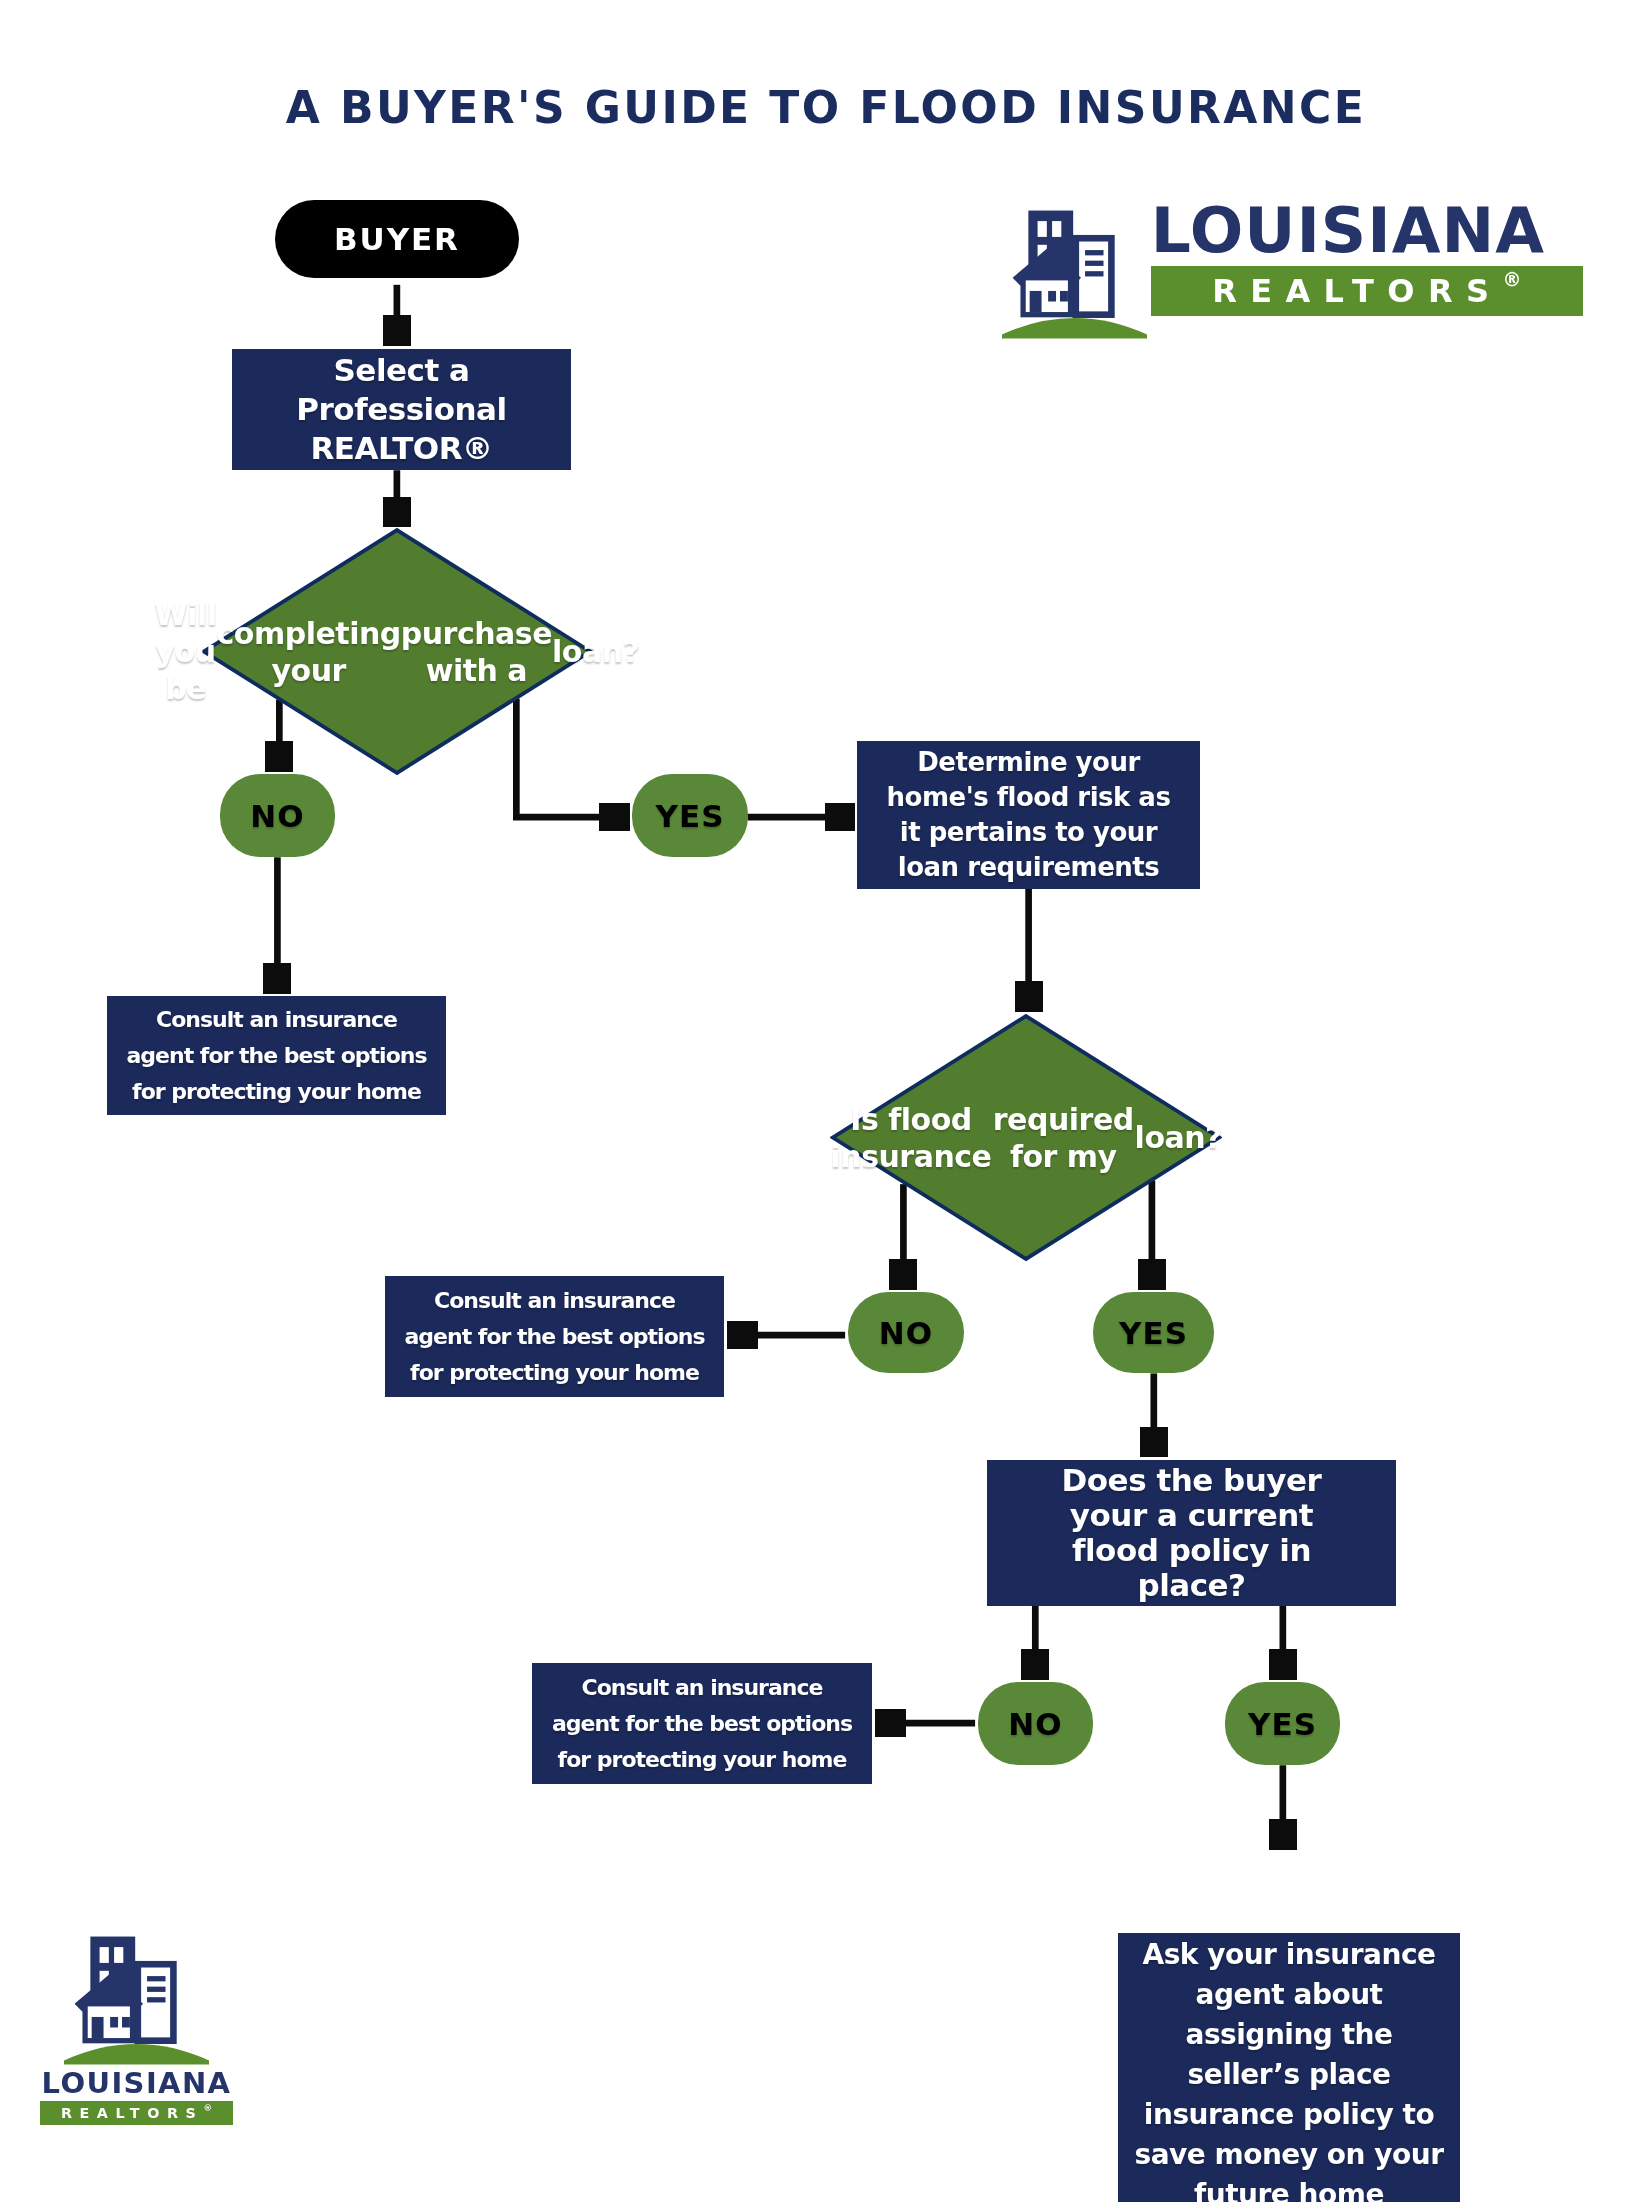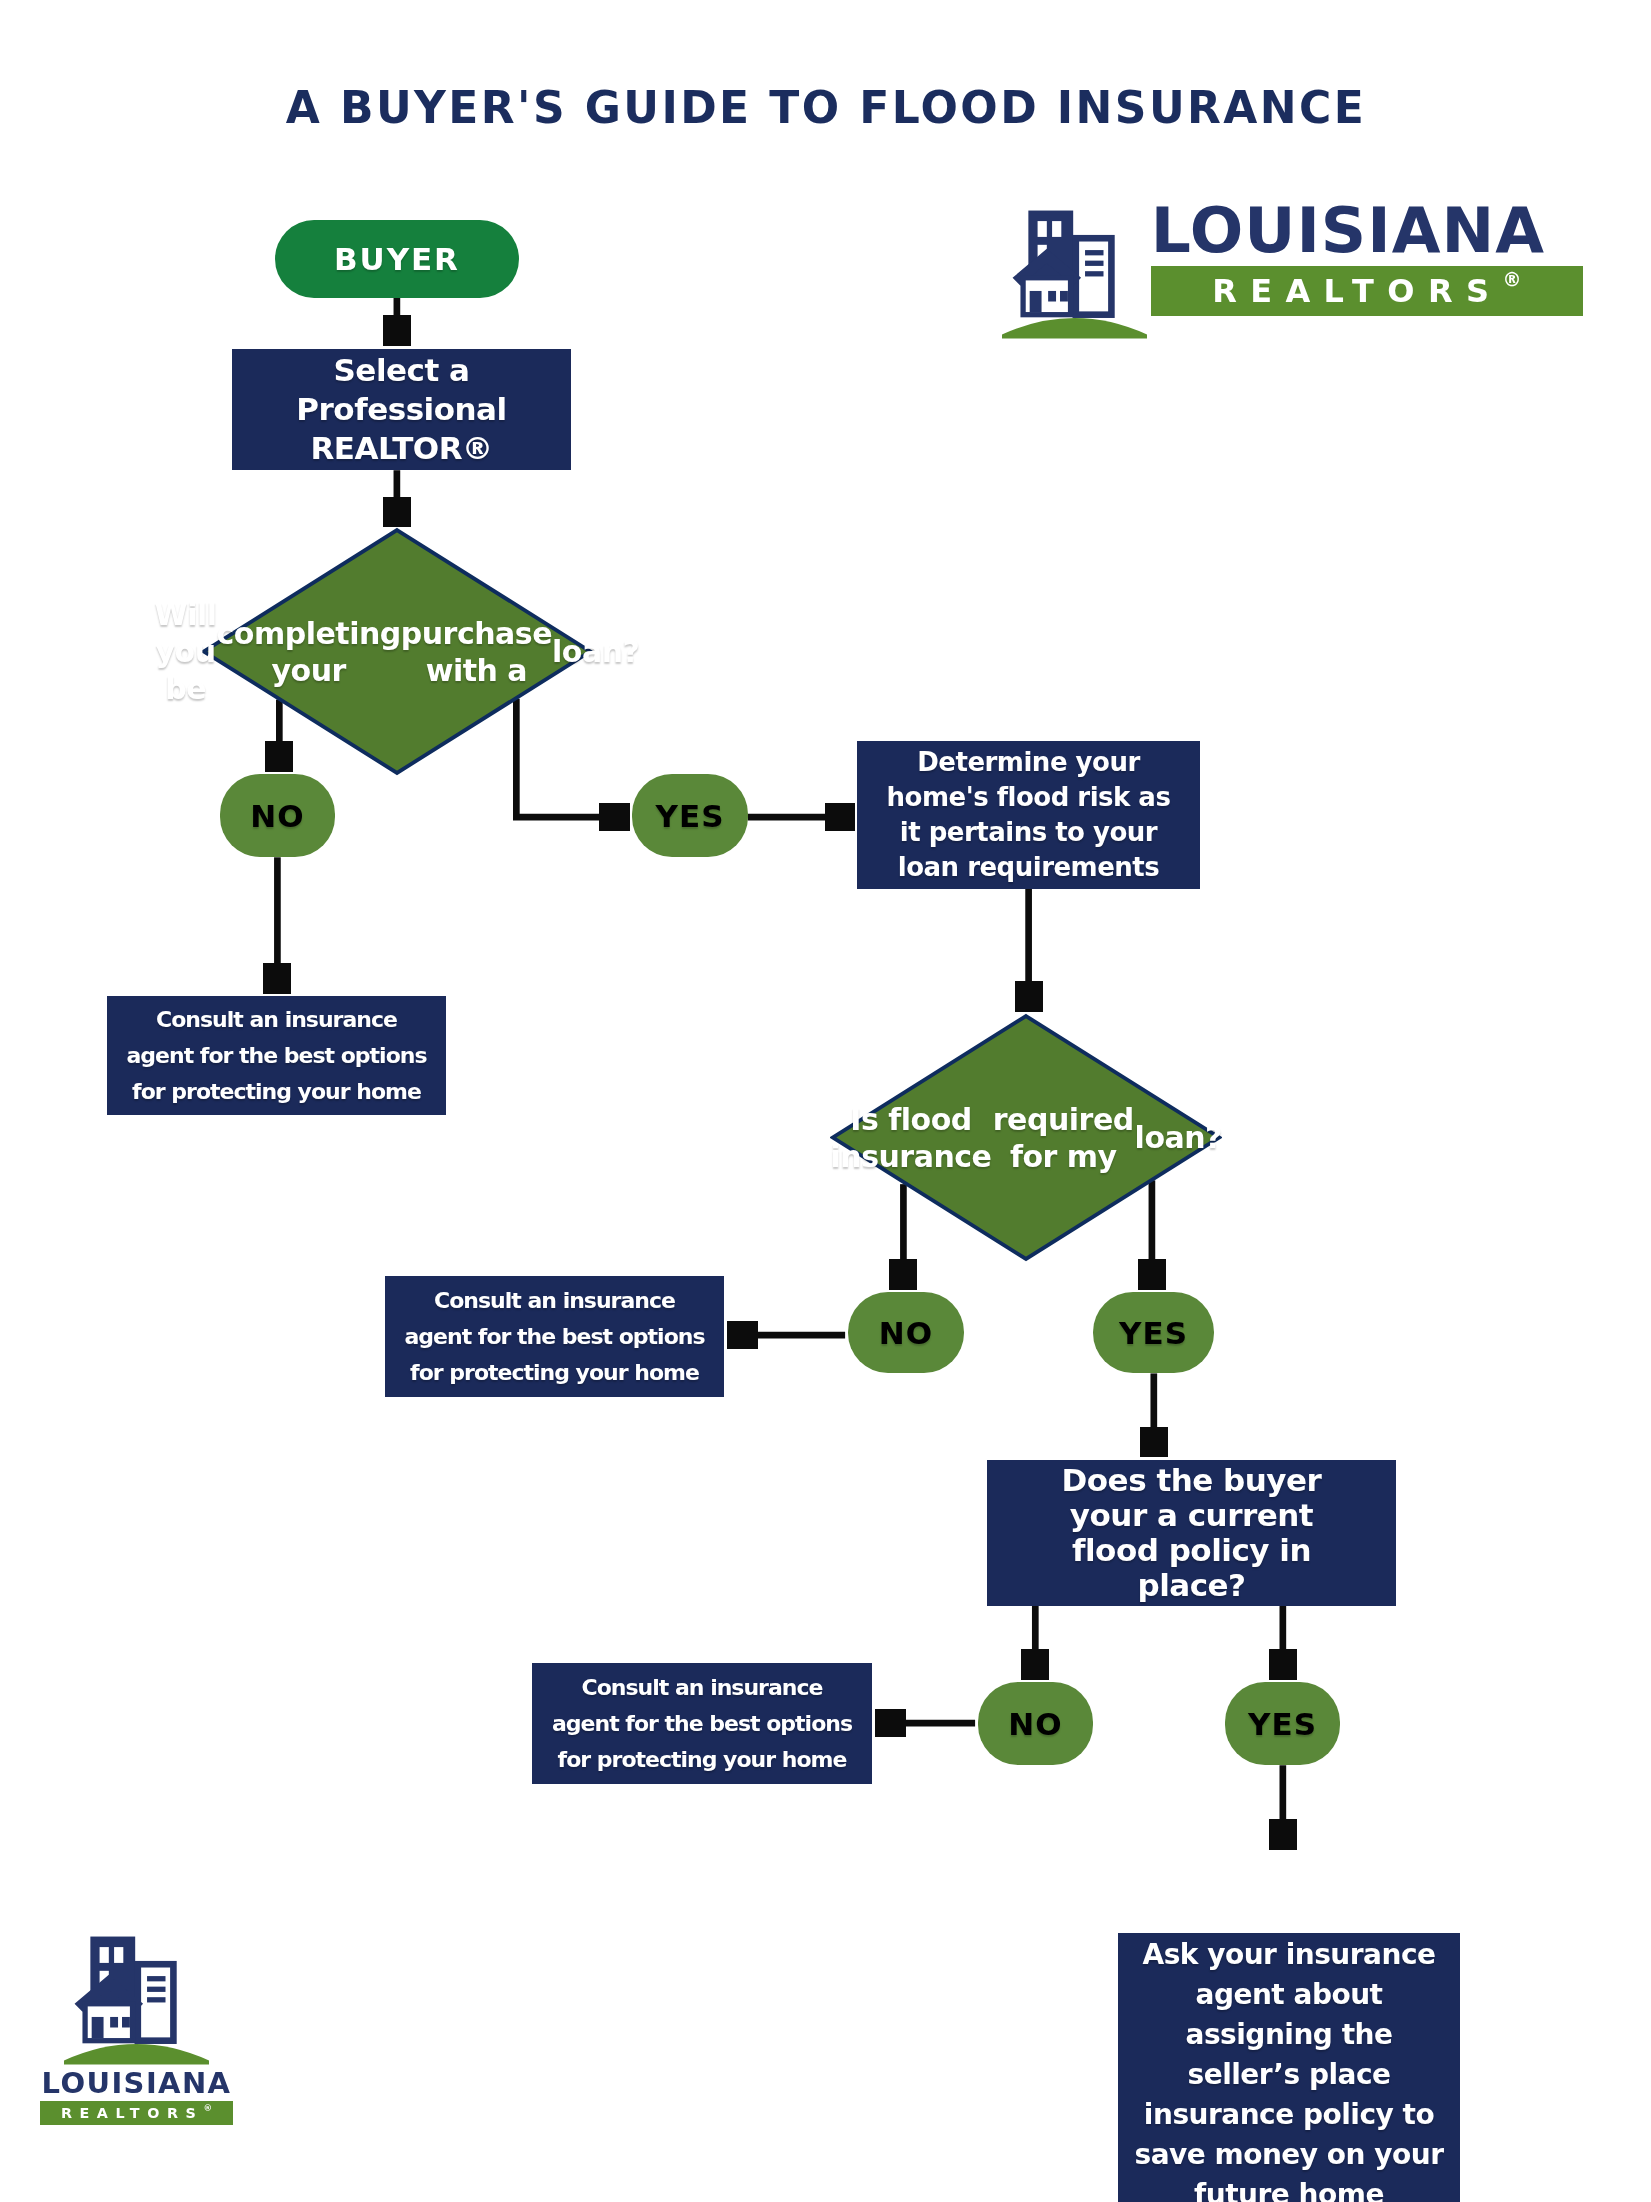--- a/index.html
+++ b/index.html
@@ -21,22 +21,22 @@
   .pill{position:absolute;background:#5a8839;color:#000000;font-weight:bold;
         border-radius:40px;display:flex;justify-content:center;align-items:center;
         font-size:31px;letter-spacing:1px;text-shadow:0 1.9px 1.9px rgba(0,0,0,.2);}
   .diamond{position:absolute;width:392px;height:249px;}
   .diamond svg{position:absolute;left:0;top:0;}
   .diamond .dtext{position:absolute;left:0;top:0;width:100%;height:100%;
         display:flex;flex-direction:row;justify-content:center;align-items:center;
         color:#ffffff;font-weight:bold;text-align:center;font-size:30px;line-height:37px;
         letter-spacing:-0.5px;text-shadow:0 1.9px 1.9px rgba(0,0,0,.22);}
 
-  #node-buyer{left:275px;top:220px;width:244px;height:78px;border-radius:39px;
-      background:#15803d;position:absolute;color:#fff;font-weight:bold;font-size:31px;
+  #node-buyer{left:275px;top:200px;width:244px;height:78px;border-radius:39px;
+      background:#000000;position:absolute;color:#fff;font-weight:bold;font-size:31px;
       letter-spacing:1.9px;display:flex;align-items:center;justify-content:center;
       text-shadow:0 1.9px 1.9px rgba(0,0,0,.2);}
 
   #node-select{left:232px;top:349px;width:339px;height:121px;font-size:31px;line-height:39px;letter-spacing:-0.5px;}
   #node-diamond-loan{left:201px;top:527px;}
   #node-consult-1{left:107px;top:996px;width:339px;height:119px;font-size:22px;line-height:36px;letter-spacing:-1px;}
   #node-determine{left:857px;top:741px;width:343px;height:148px;font-size:26px;line-height:35px;letter-spacing:-0.5px;}
   #node-diamond-required{left:830px;top:1013px;}
   #node-consult-2{left:385px;top:1276px;width:339px;height:121px;font-size:22px;line-height:36px;letter-spacing:-1px;}
   #node-does{left:987px;top:1460px;width:409px;height:146px;font-size:31px;line-height:35px;letter-spacing:-0.5px;}

